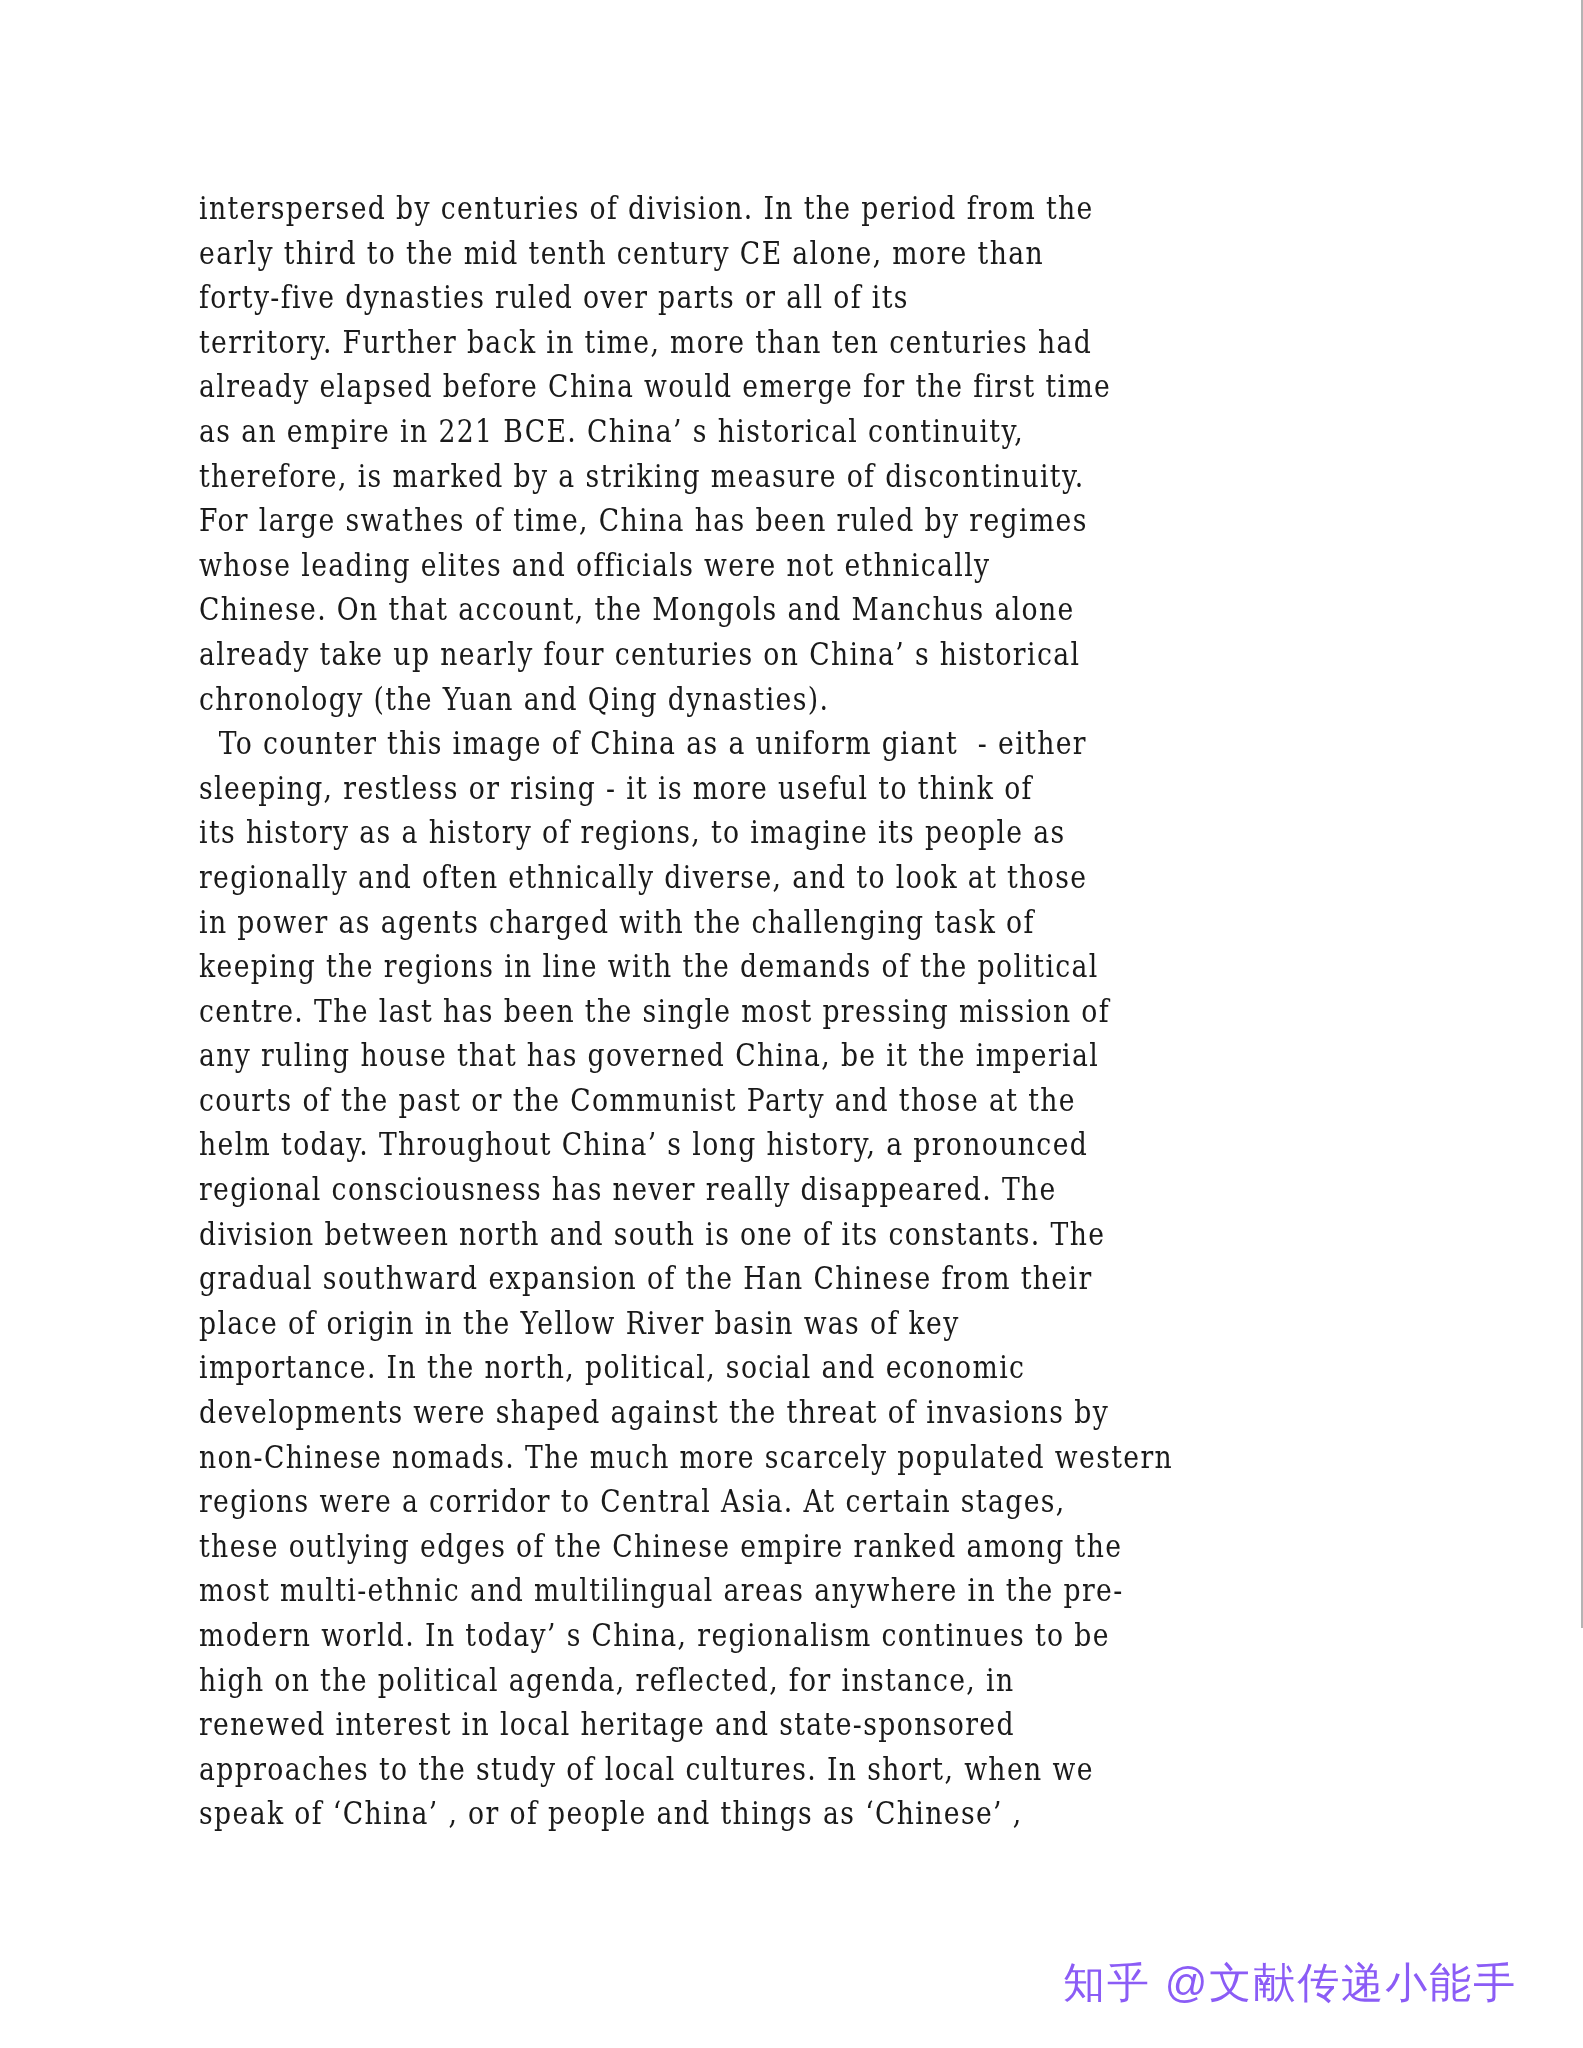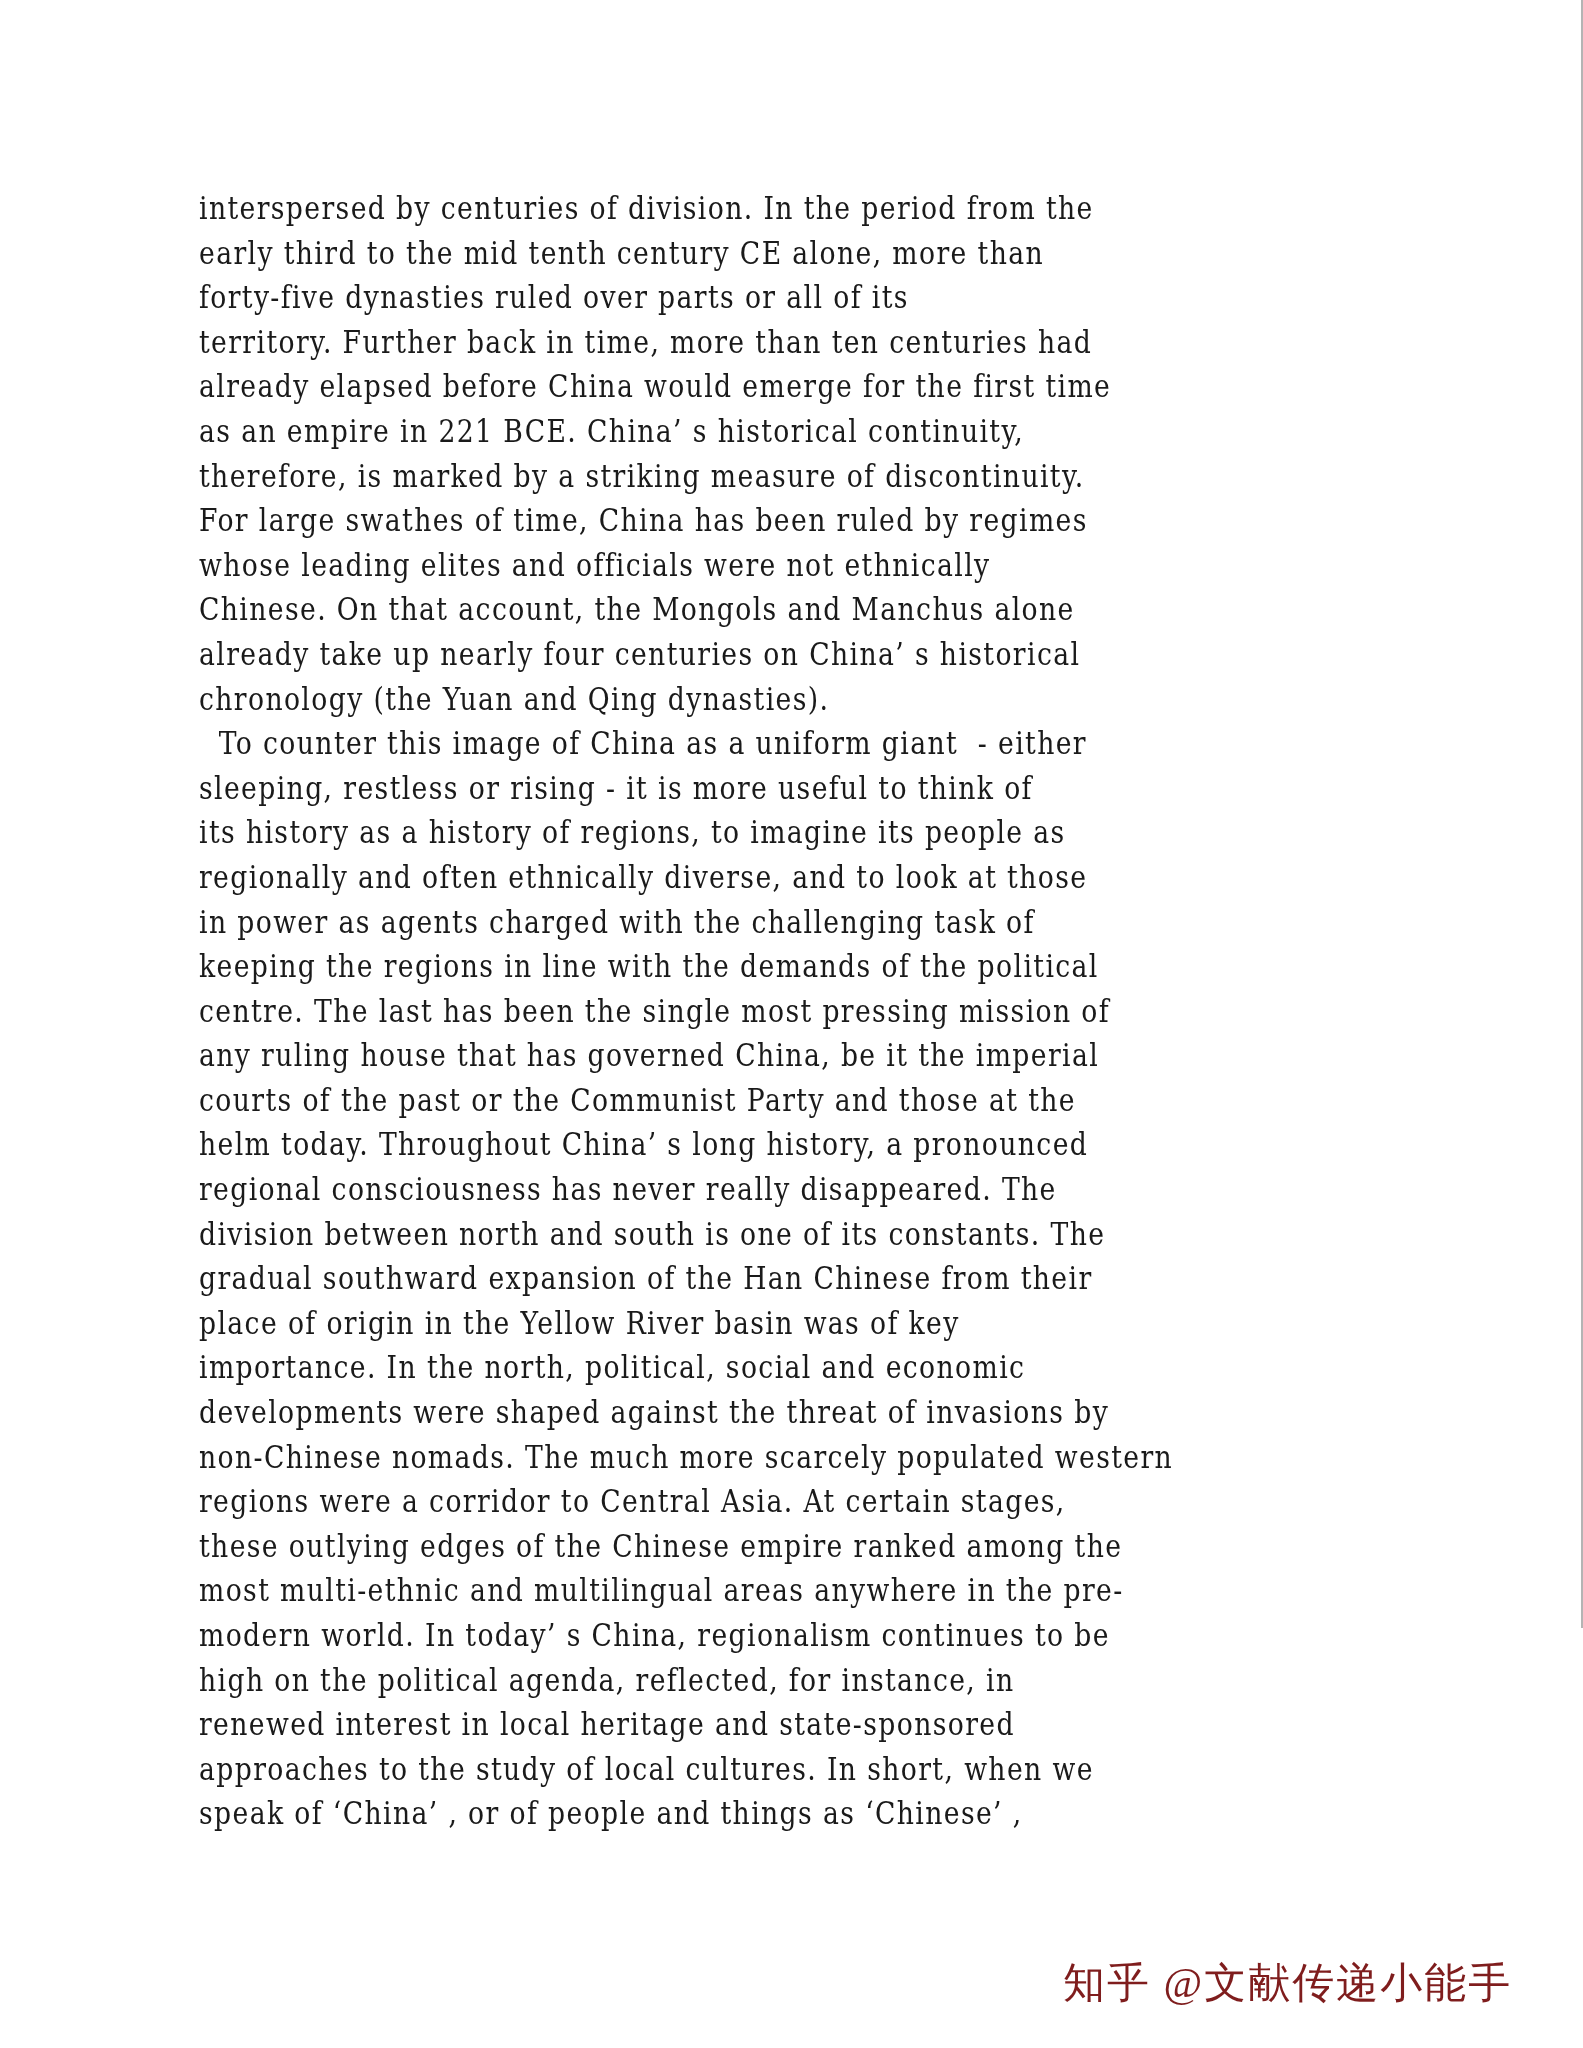--- a/index.html
+++ b/index.html
@@ -12,22 +12,22 @@
     line-height: 44.6px;
     height: 44.6px;
     color: #1a1a1a;
     white-space: pre;
     letter-spacing: 1.6px;
     transform: scaleX(0.86);
     transform-origin: left center;
   }
   .watermark {
     position: absolute; left: 1063px; top: 1955px;
-    font-family: Liberation Serif, serif;
-    font-size: 42px; color: #7f1d1d; letter-spacing: 2px;
+    font-family: Liberation Sans, sans-serif;
+    font-size: 42px; color: #8b5cf6; letter-spacing: 2px;
     white-space: pre;
   }
 </style>
 </head>
 <body>
 
 <div class="page">
   <div class="text-block" id="text-block">
       <div class="line">interspersed by centuries of division. In the period from the</div>
       <div class="line">early third to the mid tenth century CE alone, more than</div>

